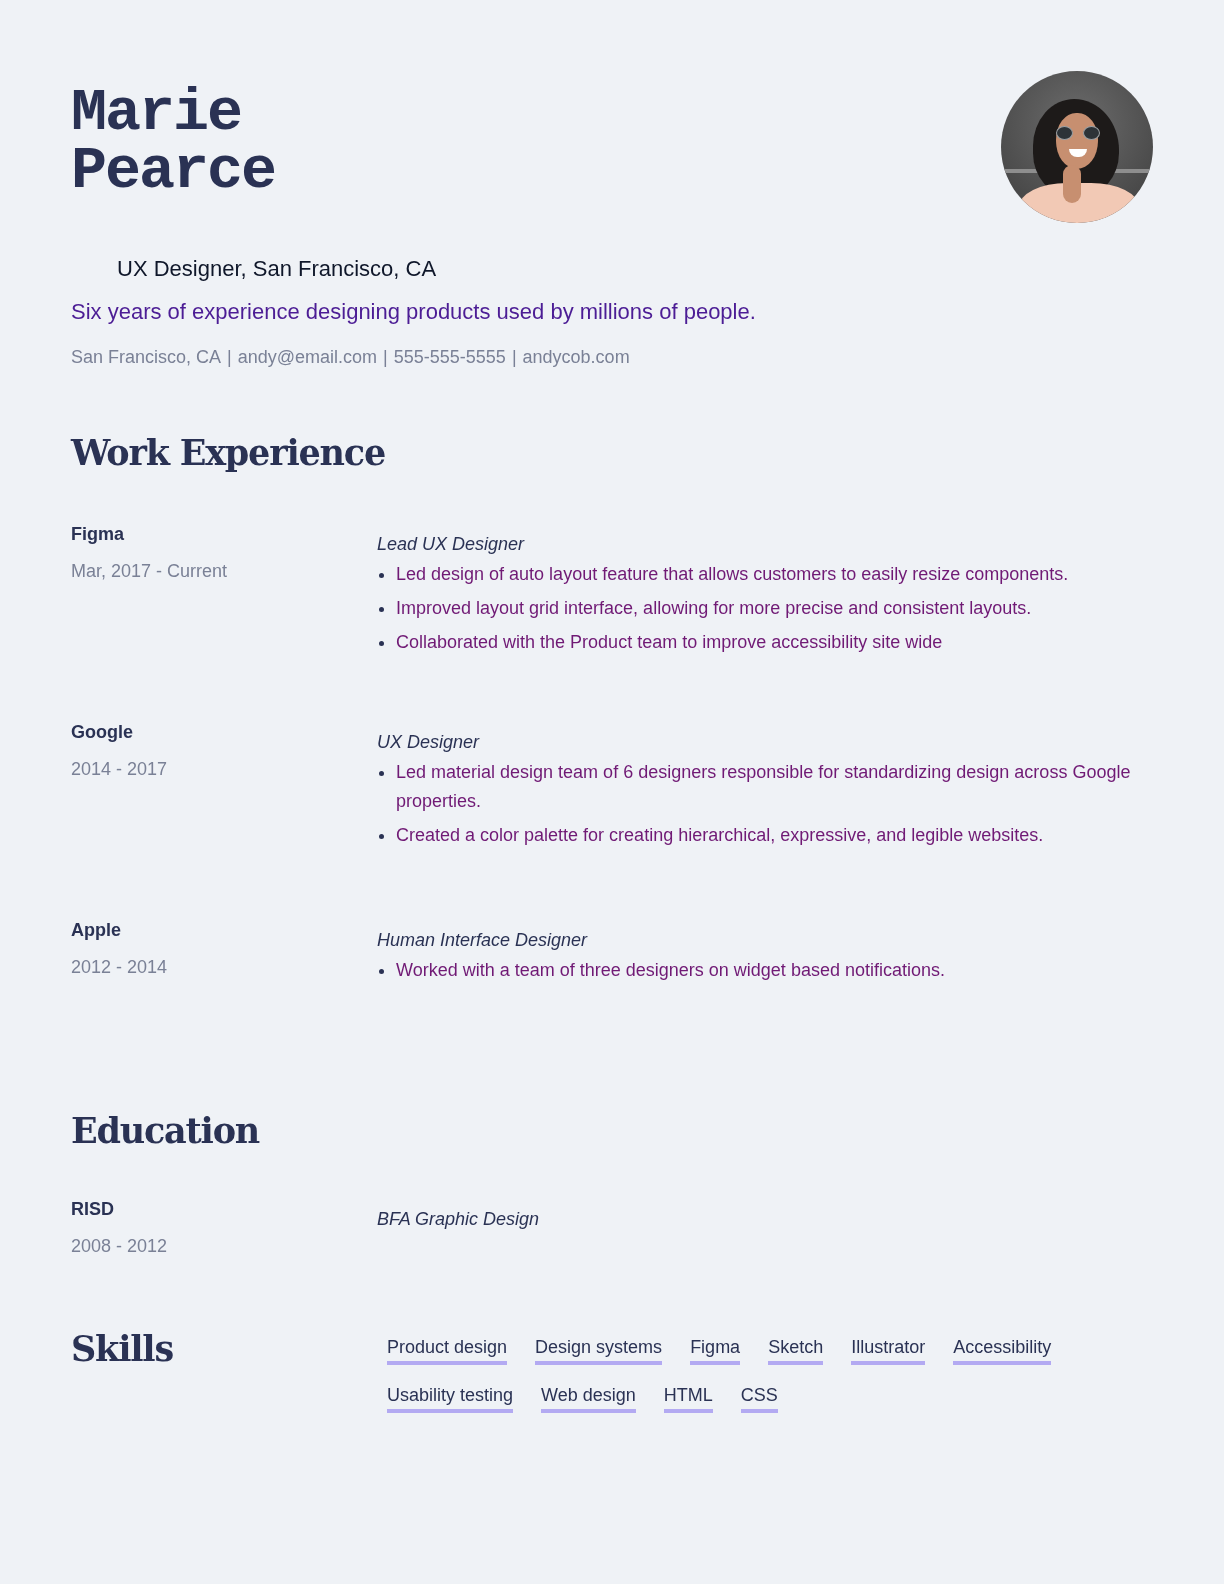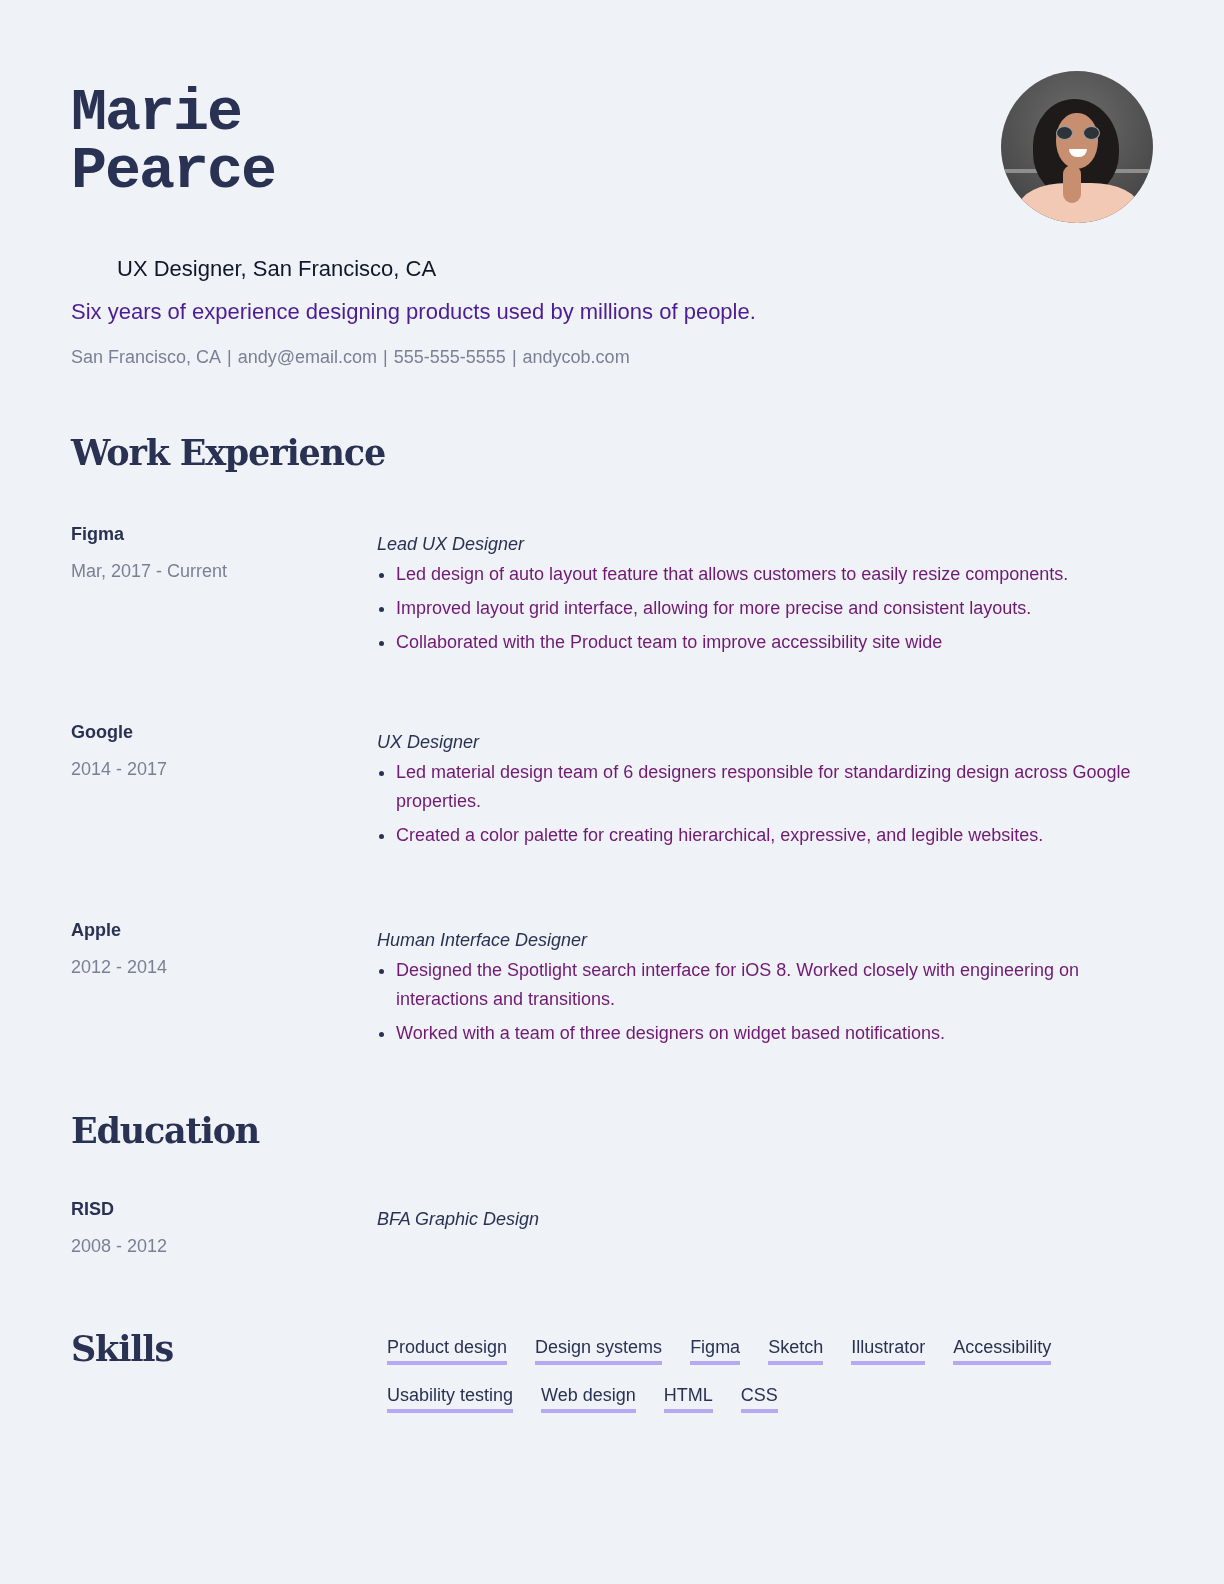--- a/index.html
+++ b/index.html
@@ -163,21 +163,20 @@
       <li>Led material design team of 6 designers responsible for standardizing design across Google properties.</li>
       <li>Created a color palette for creating hierarchical, expressive, and legible websites.</li>
     </ul>
   </div>
 
   <div class="entry" style="top:920px;">
     <div class="org">Apple</div>
     <div class="dates">2012 - 2014</div>
     <div class="role">Human Interface Designer</div>
     <ul>
-      <li>Designed the Spotlight search interface for iOS 8. Worked closely with engineering on interactions and transitions.</li>
       <li>Worked with a team of three designers on widget based notifications.</li>
     </ul>
   </div>
 
   <h2 class="section-title" style="top:1110px;">Education</h2>
 
   <div class="entry" style="top:1199px;">
     <div class="org">RISD</div>
     <div class="dates">2008 - 2012</div>
     <div class="role">BFA Graphic Design</div>

